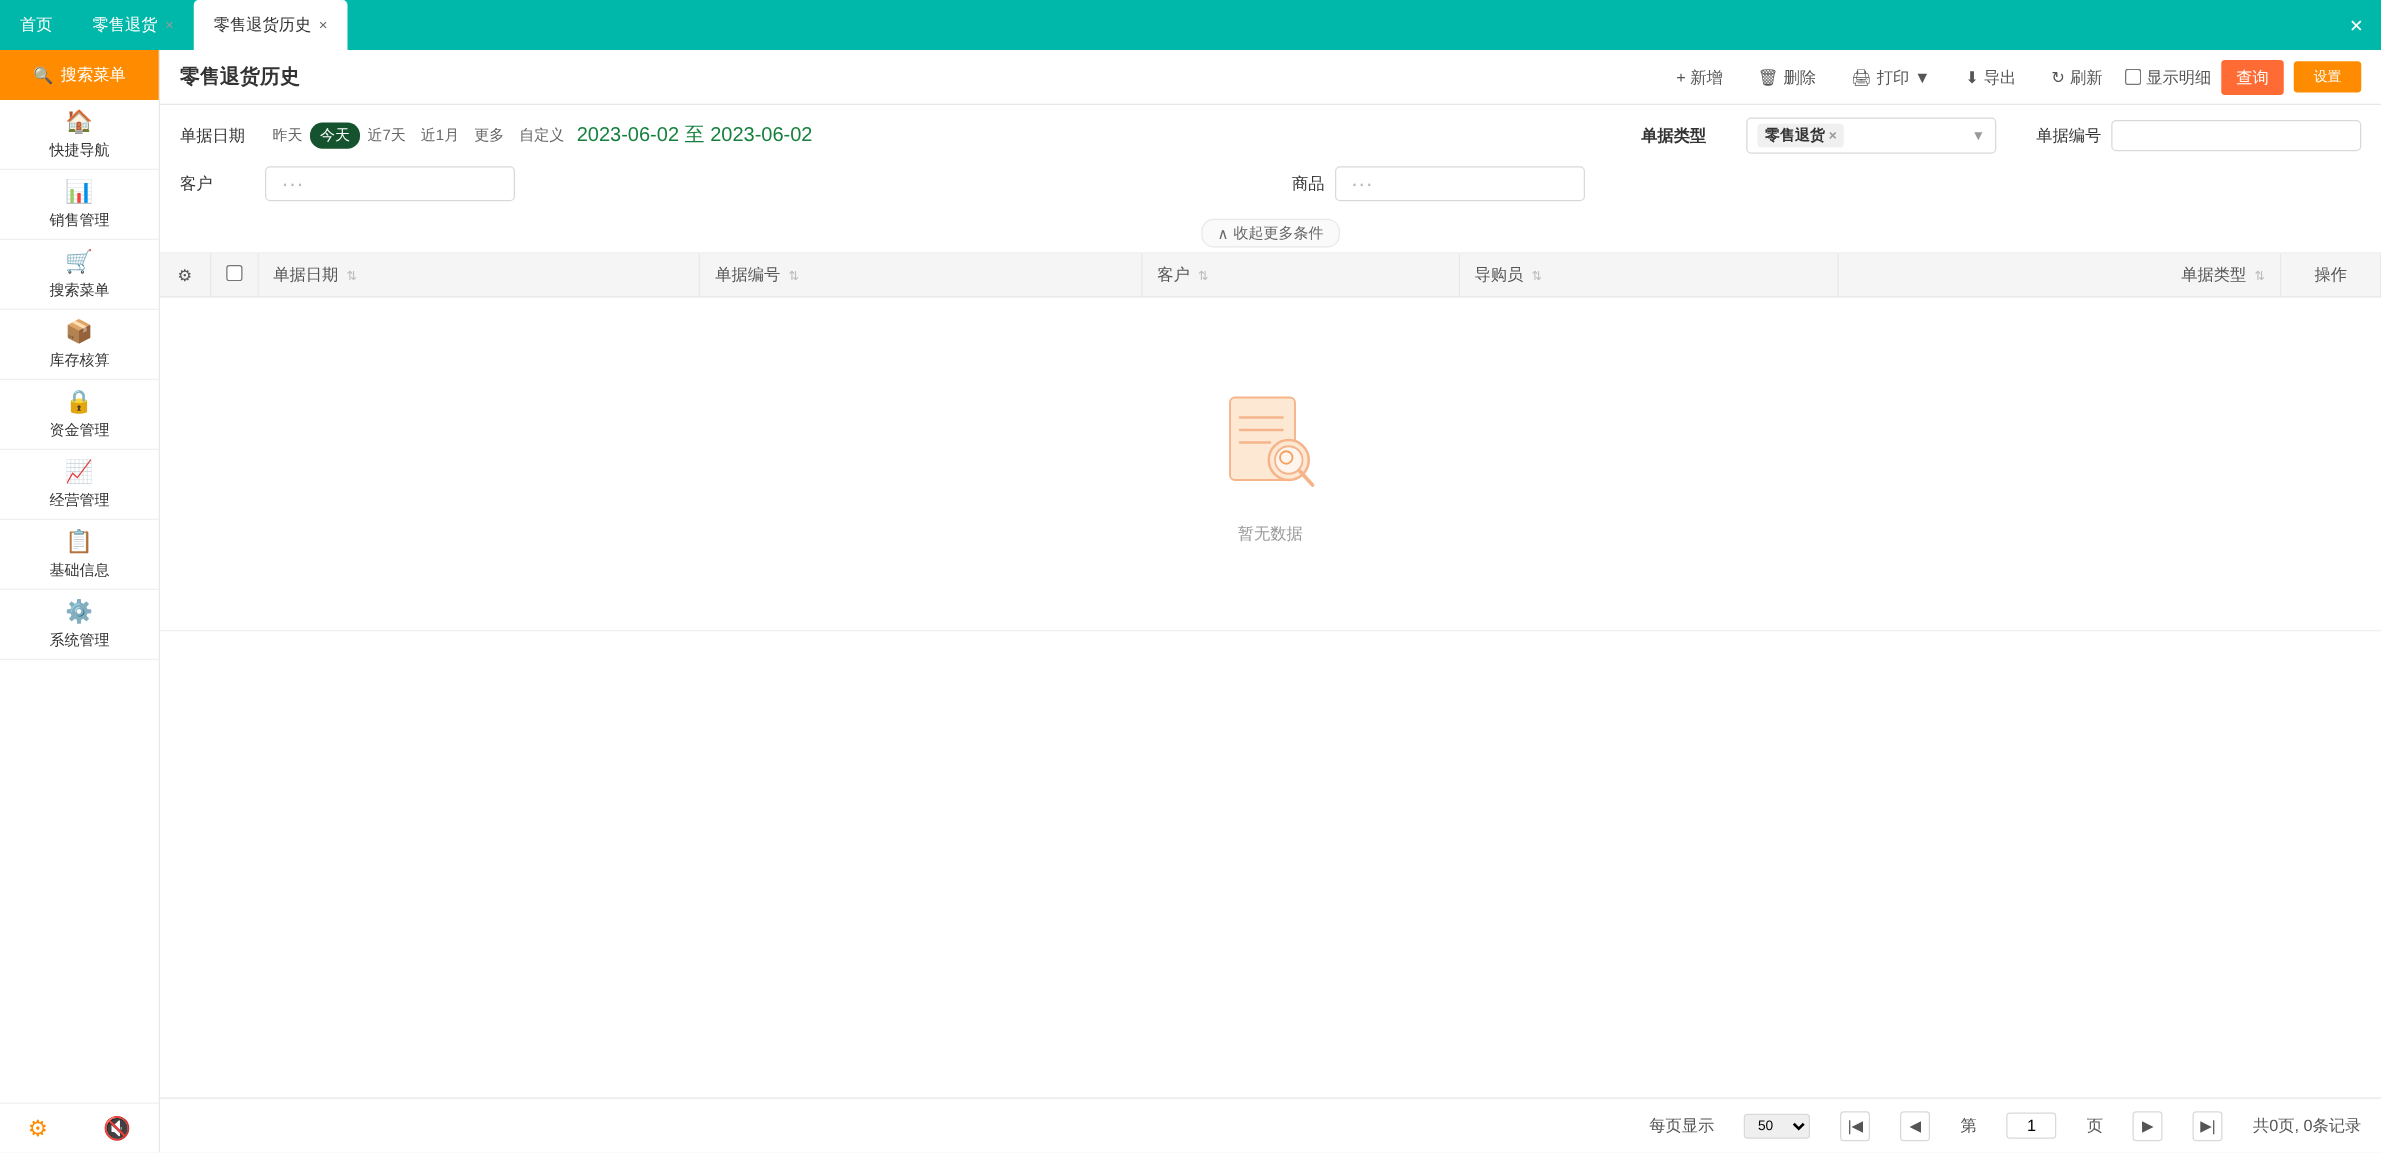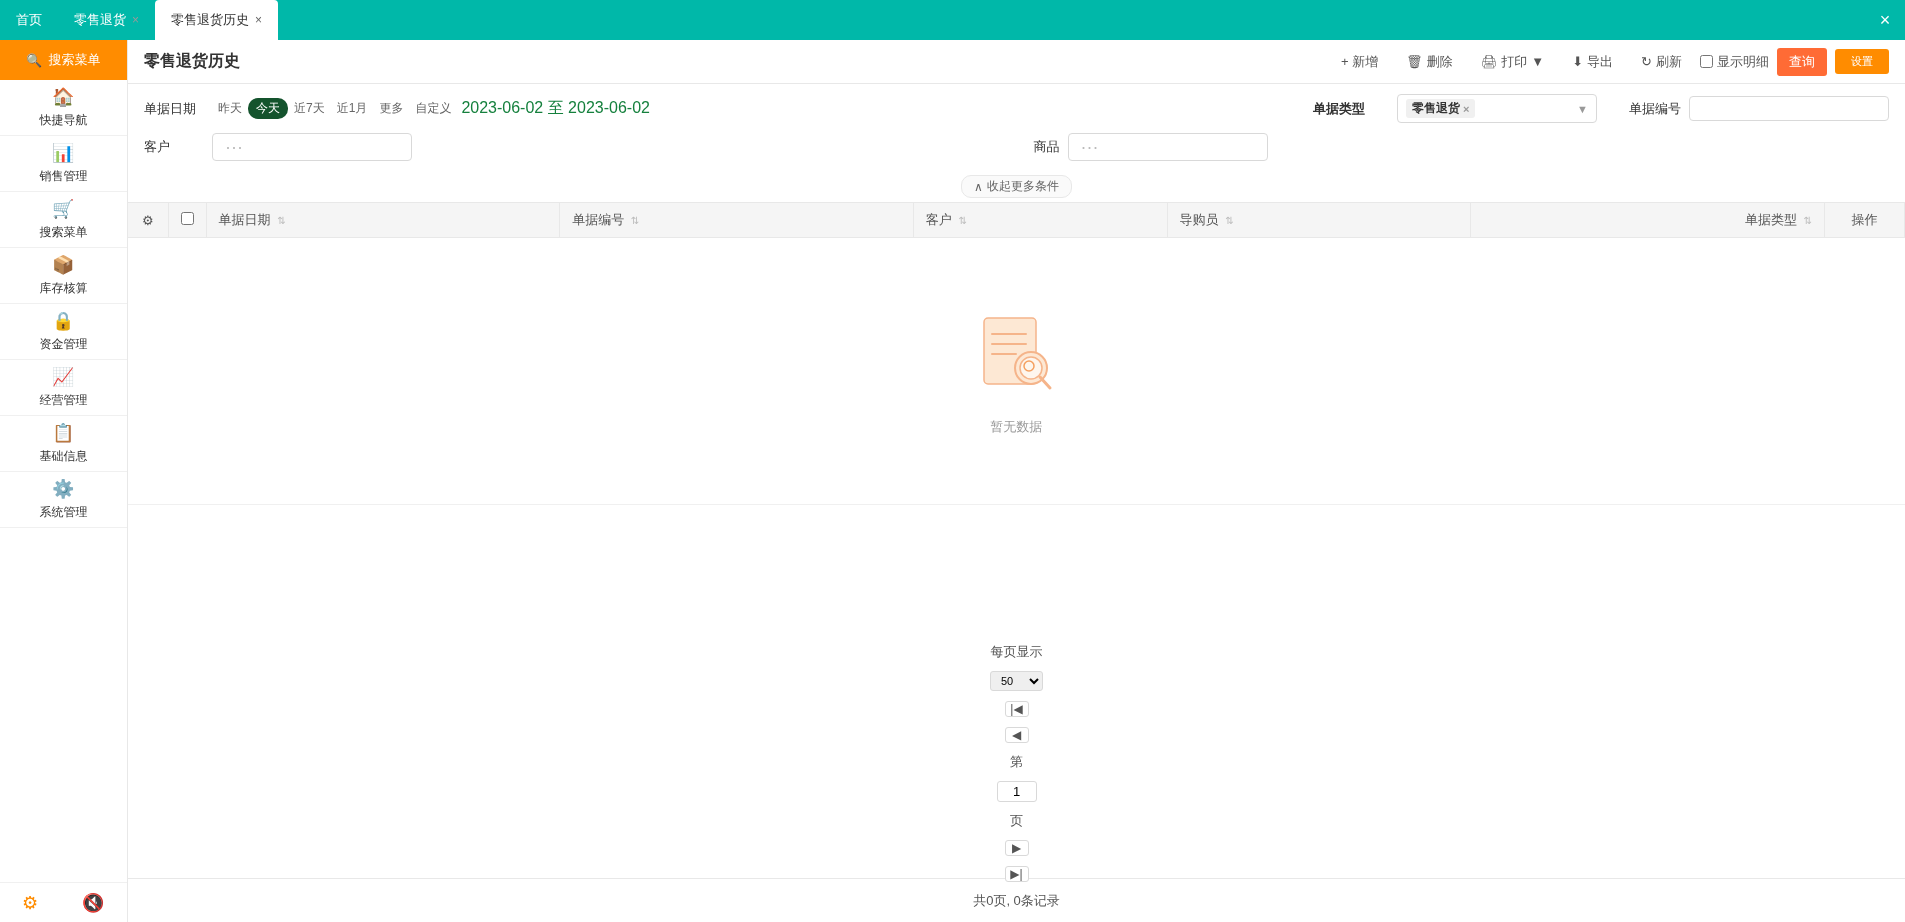--- a/index.html
+++ b/index.html
@@ -338,26 +338,25 @@
     }
 
     
     .table-footer {
       height: 44px;
       background: #fff;
       border-top: 1px solid #e8e8e8;
       display: flex;
       align-items: center;
       justify-content: flex-end;
-      padding: 12px 16px;
-      gap: 10px;
+      padding: 0 16px;
+      gap: 24px;
       flex-shrink: 0;
       font-size: 13px;
       color: #555;
-      flex-direction: column;
     }
     .pagination-select {
       border: 1px solid #d9d9d9;
       border-radius: 3px;
       padding: 2px 6px;
       font-size: 11px;
       cursor: pointer;
     }
     .pagination-btn {
       width: 24px;

